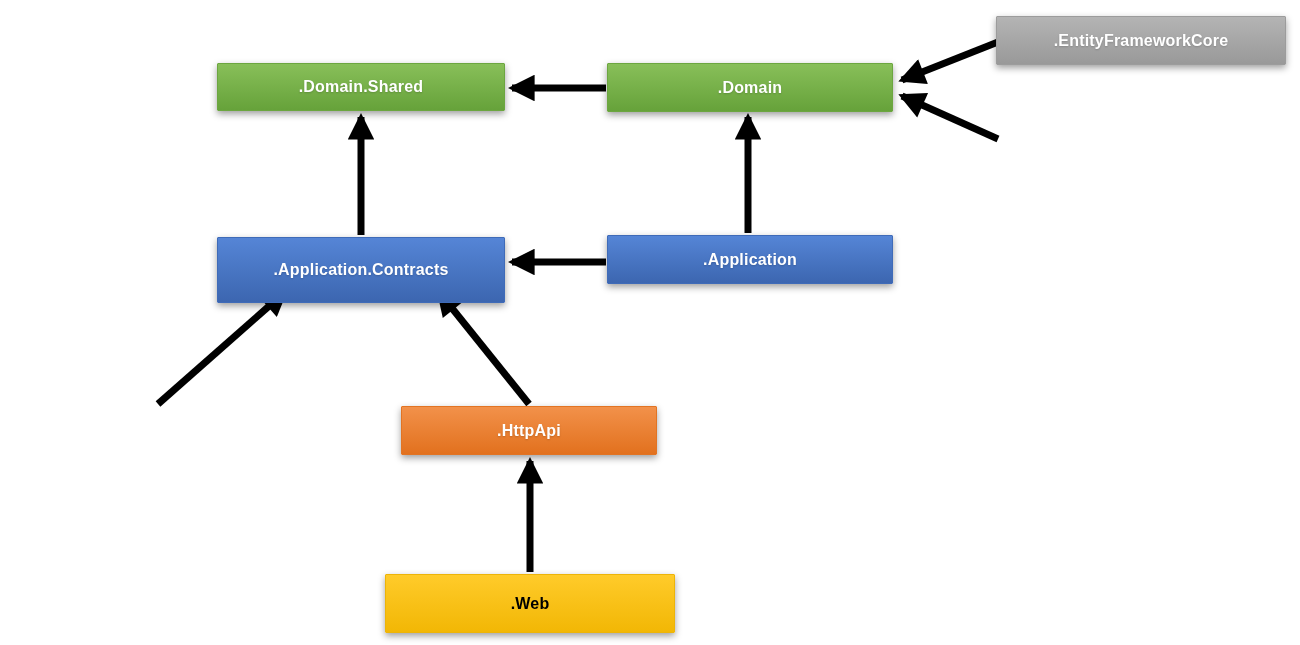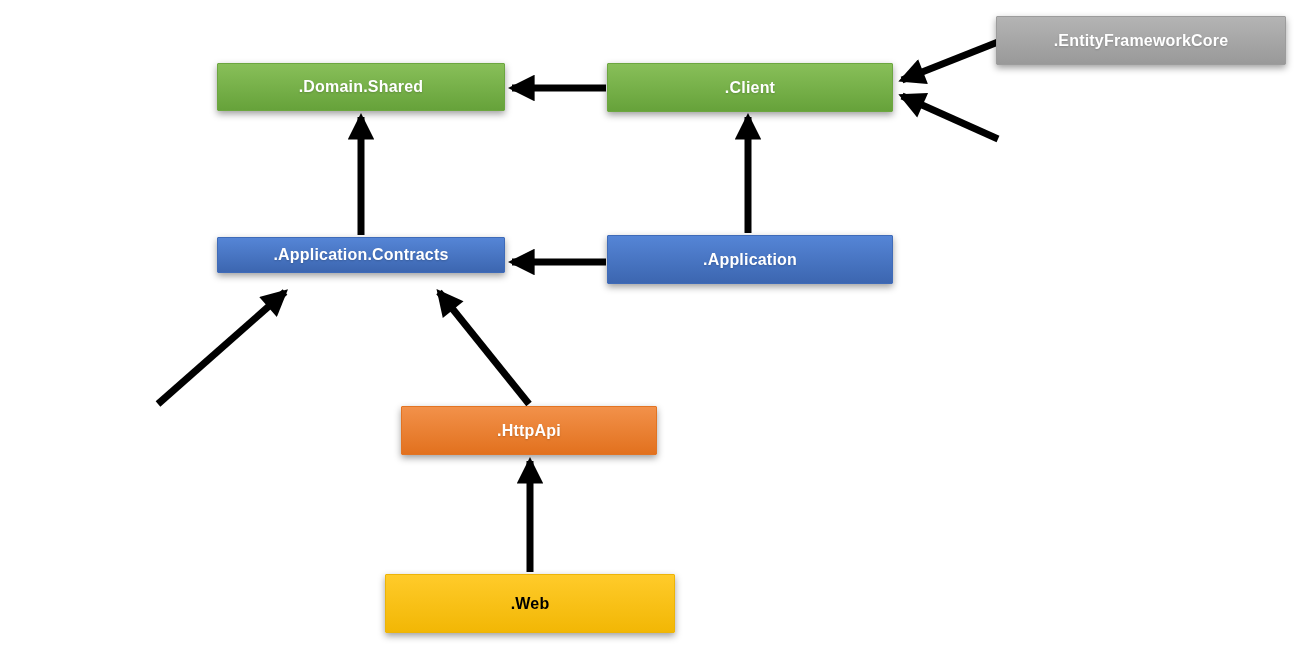--- a/index.html
+++ b/index.html
@@ -58,26 +58,26 @@
       <line x1="606" y1="262" x2="512" y2="262" stroke="#000000" stroke-width="7" marker-end="url(#arrowhead)"></line>
       <line x1="158" y1="404" x2="285" y2="292" stroke="#000000" stroke-width="7" marker-end="url(#arrowhead)"></line>
       <line x1="529" y1="404" x2="439" y2="292" stroke="#000000" stroke-width="7" marker-end="url(#arrowhead)"></line>
       <line x1="530" y1="572" x2="530" y2="461" stroke="#000000" stroke-width="7" marker-end="url(#arrowhead)"></line>
     </svg>
 
 <div class="node" style="left: 217px; top: 63px; width: 288px; height: 48px; background: linear-gradient(rgb(136, 191, 89) 0%, rgb(102, 162, 58) 100%); border: 1px solid rgb(108, 166, 64); color: rgb(255, 255, 255); text-align: right;">
       <span>.Domain.Shared</span>
     </div>
     <div class="node" style="left: 607px; top: 63px; width: 286px; height: 49px; background: linear-gradient(rgb(136, 191, 89) 0%, rgb(102, 162, 58) 100%); border: 1px solid rgb(108, 166, 64); color: rgb(255, 255, 255);">
-      <span>.Client</span>
+      <span>.Domain</span>
     </div>
     <div class="node" style="left: 996px; top: 16px; width: 290px; height: 49px; background: linear-gradient(rgb(180, 180, 180) 0%, rgb(153, 153, 153) 100%); border: 1px solid rgb(156, 156, 156); color: rgb(255, 255, 255);">
       <span>.EntityFrameworkCore</span>
     </div>
-    <div class="node" style="left: 217px; top: 237px; width: 288px; height: 36px; background: linear-gradient(rgb(85, 133, 214) 0%, rgb(60, 102, 176) 100%); border: 1px solid rgb(63, 107, 184); color: rgb(255, 255, 255);">
+    <div class="node" style="left: 217px; top: 237px; width: 288px; height: 66px; background: linear-gradient(rgb(85, 133, 214) 0%, rgb(60, 102, 176) 100%); border: 1px solid rgb(63, 107, 184); color: rgb(255, 255, 255);">
       <span>.Application.Contracts</span>
     </div>
     <div class="node" style="left: 607px; top: 235px; width: 286px; height: 49px; background: linear-gradient(rgb(85, 133, 214) 0%, rgb(60, 102, 176) 100%); border: 1px solid rgb(63, 107, 184); color: rgb(255, 255, 255);">
       <span>.Application</span>
     </div>
     <div class="node" style="left: 385px; top: 406px; width: 256px; height: 49px; background: linear-gradient(rgb(242, 145, 74) 0%, rgb(226, 113, 30) 100%); border: 1px solid rgb(226, 116, 35); color: rgb(255, 255, 255); margin-left: 16px;">
       <span>.HttpApi</span>
     </div>
     <div class="node dark-text" style="left: 385px; top: 574px; width: 290px; height: 59px; background: linear-gradient(rgb(255, 203, 42) 0%, rgb(242, 183, 5) 100%); border: 1px solid rgb(237, 180, 8); color: rgb(0, 0, 0);">
       <span>.Web</span>

